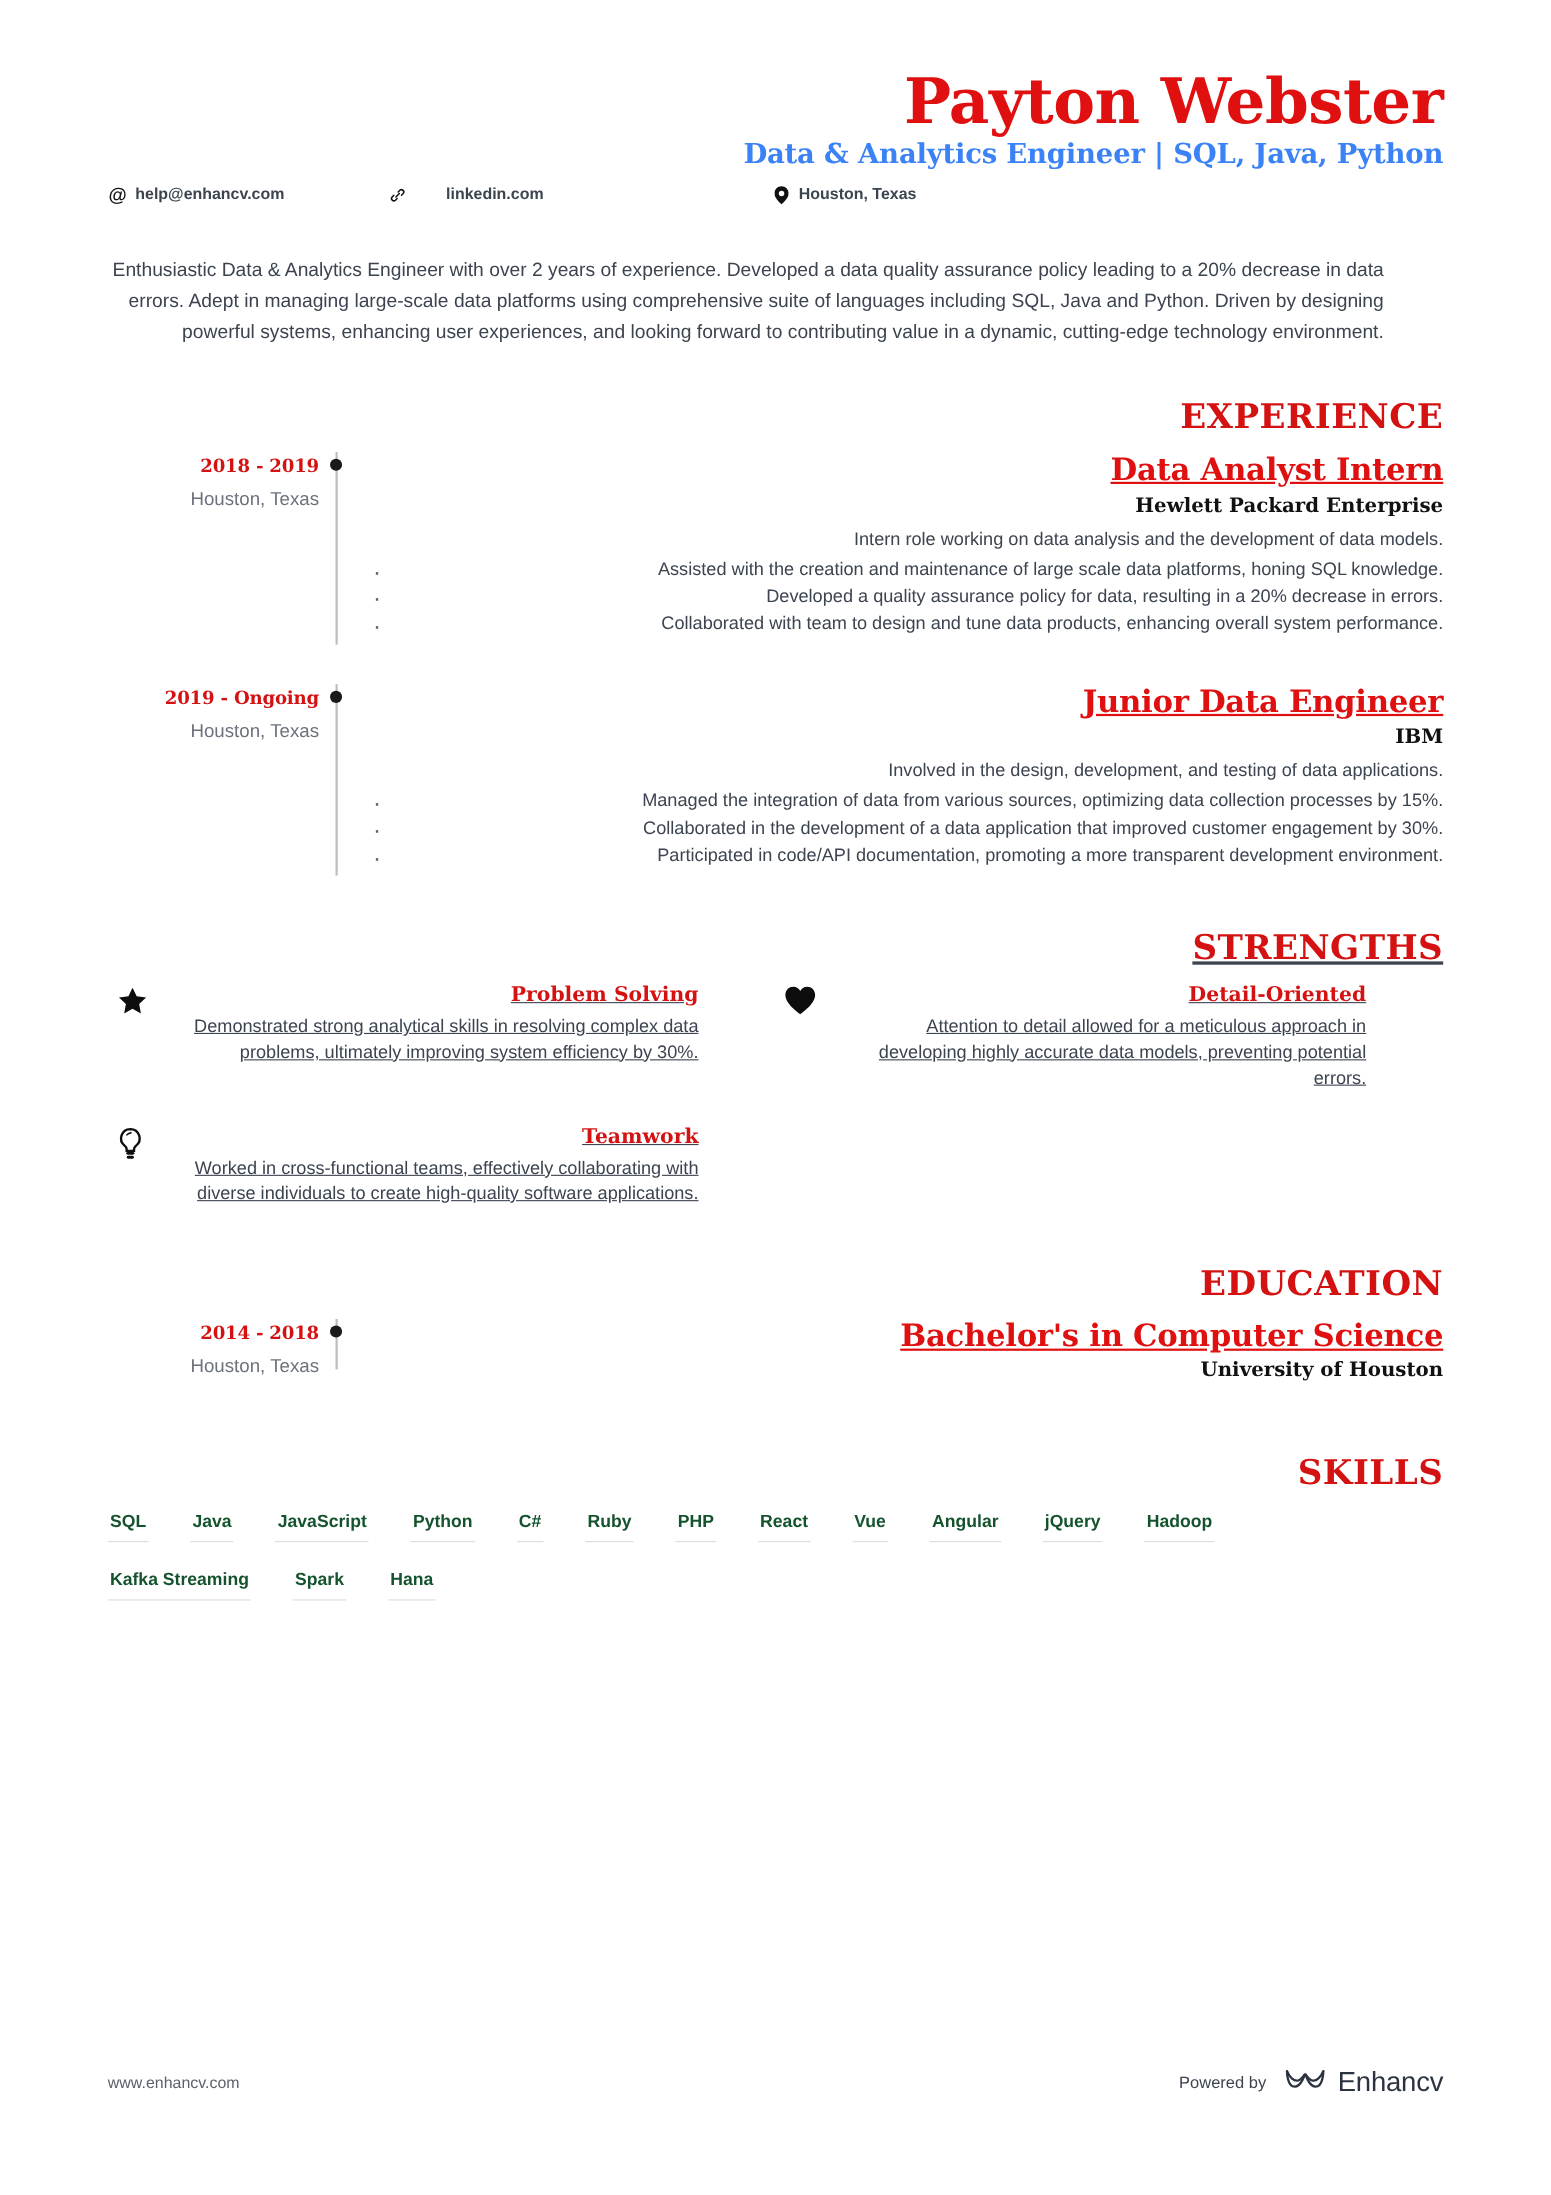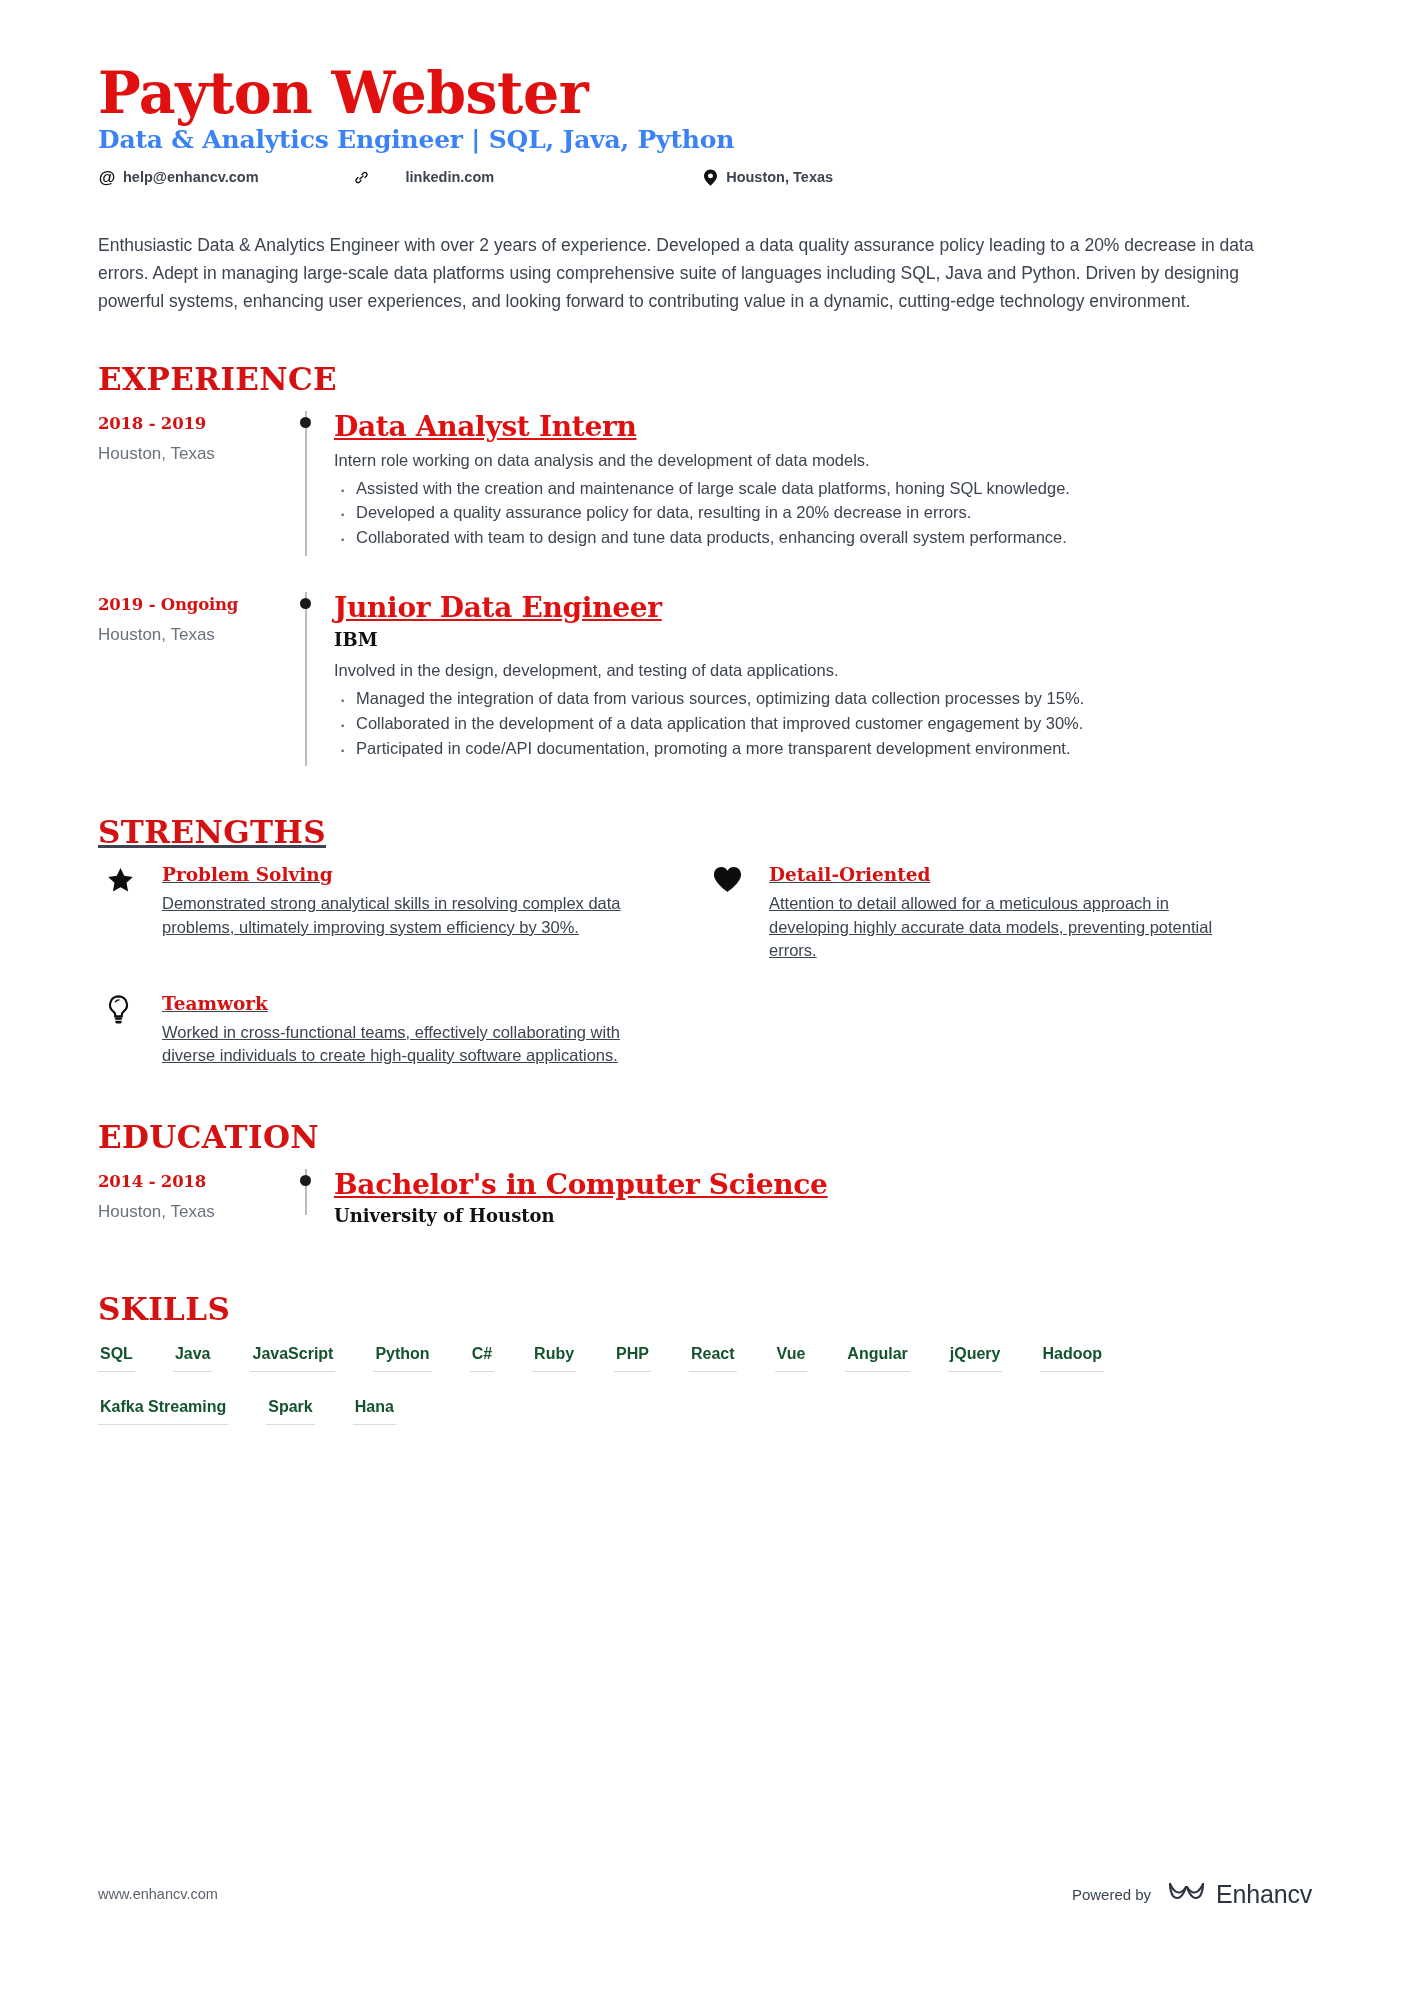--- a/index.html
+++ b/index.html
@@ -12,20 +12,21 @@
     color: #3c4450;
   }
   .page {
     position: relative;
     width: 1410px;
     height: 1995px;
     background: #ffffff;
     box-sizing: border-box;
     padding: 62px 98px 0 98px;
     overflow: hidden;
+    text-align: right;
   }
 
   
   .name {
     font-family: "DejaVu Serif", serif;
     font-weight: bold;
     font-size: 57px;
     line-height: 1.08;
     color: #e01010;
     letter-spacing: -0.5px;
@@ -332,20 +333,21 @@
       <div class="entry-left">
         <div class="entry-date">2018 - 2019</div>
         <div class="entry-place">Houston, Texas</div>
       </div>
       <div class="entry-rail">
         <div class="rail-line"></div>
         <div class="rail-dot"></div>
       </div>
       <div class="entry-body">
         <h3 class="entry-title">Data Analyst Intern</h3>
+        <div class="entry-org">Hewlett Packard Enterprise</div>
         <div class="entry-desc">Intern role working on data analysis and the development of data models.</div>
         <ul class="bullets">
           <li>Assisted with the creation and maintenance of large scale data platforms, honing SQL knowledge.</li>
           <li>Developed a quality assurance policy for data, resulting in a 20% decrease in errors.</li>
           <li>Collaborated with team to design and tune data products, enhancing overall system performance.</li>
         </ul>
       </div>
     </div>
 
     <div class="exp-gap"></div>

